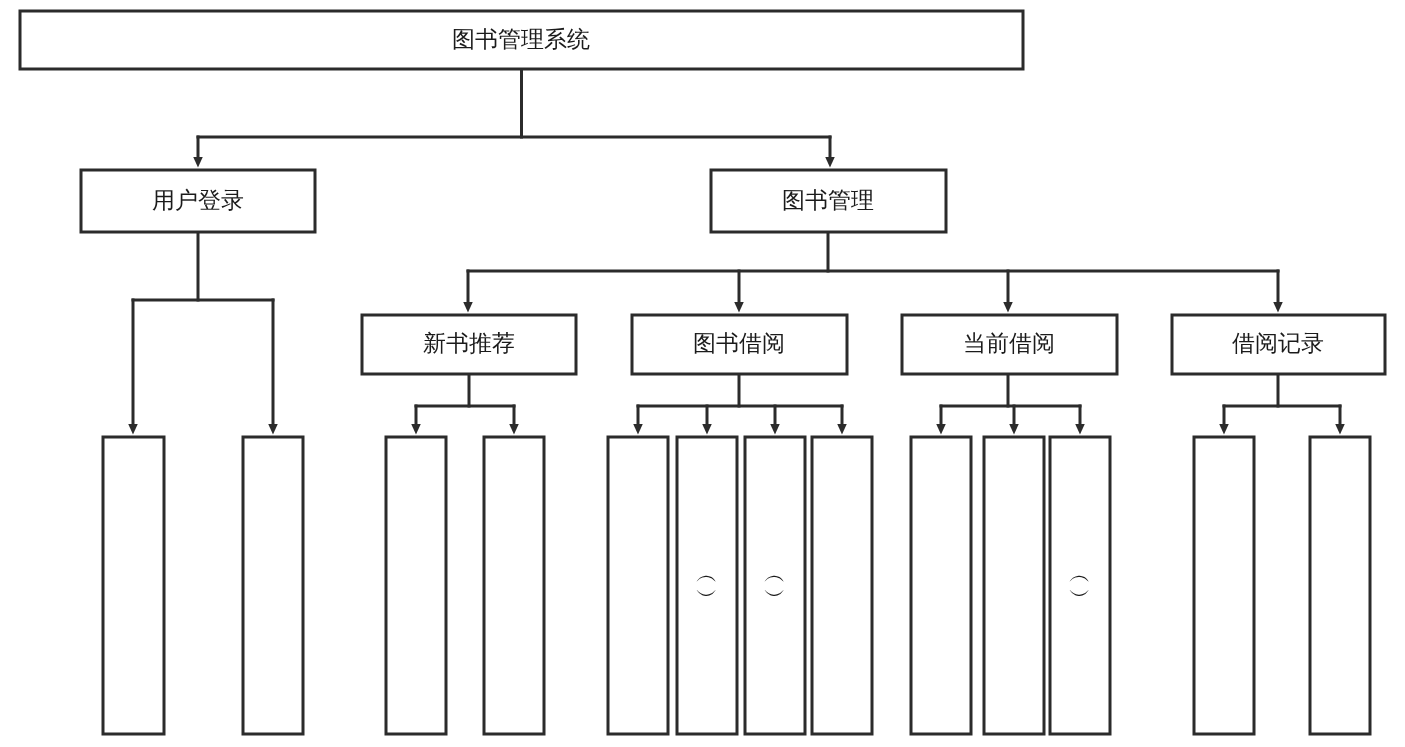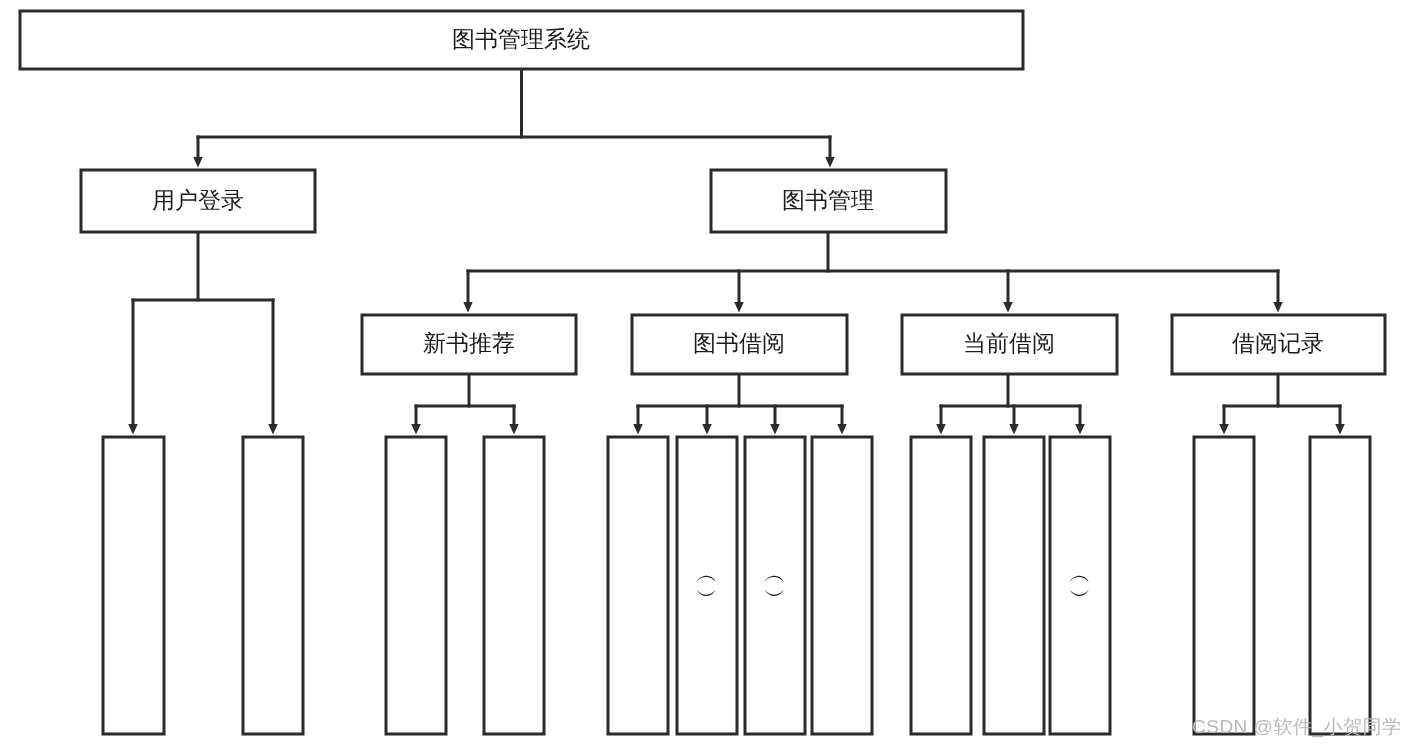--- a/index.html
+++ b/index.html
@@ -287,14 +287,13 @@
       <div class="v-label" style="left: 1310px; top: 437px; width: 60px; height: 297px;">
         <span class="ch"></span>
         <span class="ch"></span>
         <span class="ch"></span>
         <span class="ch"></span>
         <span class="ch"></span>
         <span class="ch"></span>
       </div>
     </div>
 
-  <div class="watermark">CSDN @软件_小贺同学</div>
 </div>
 
 </body></html>

